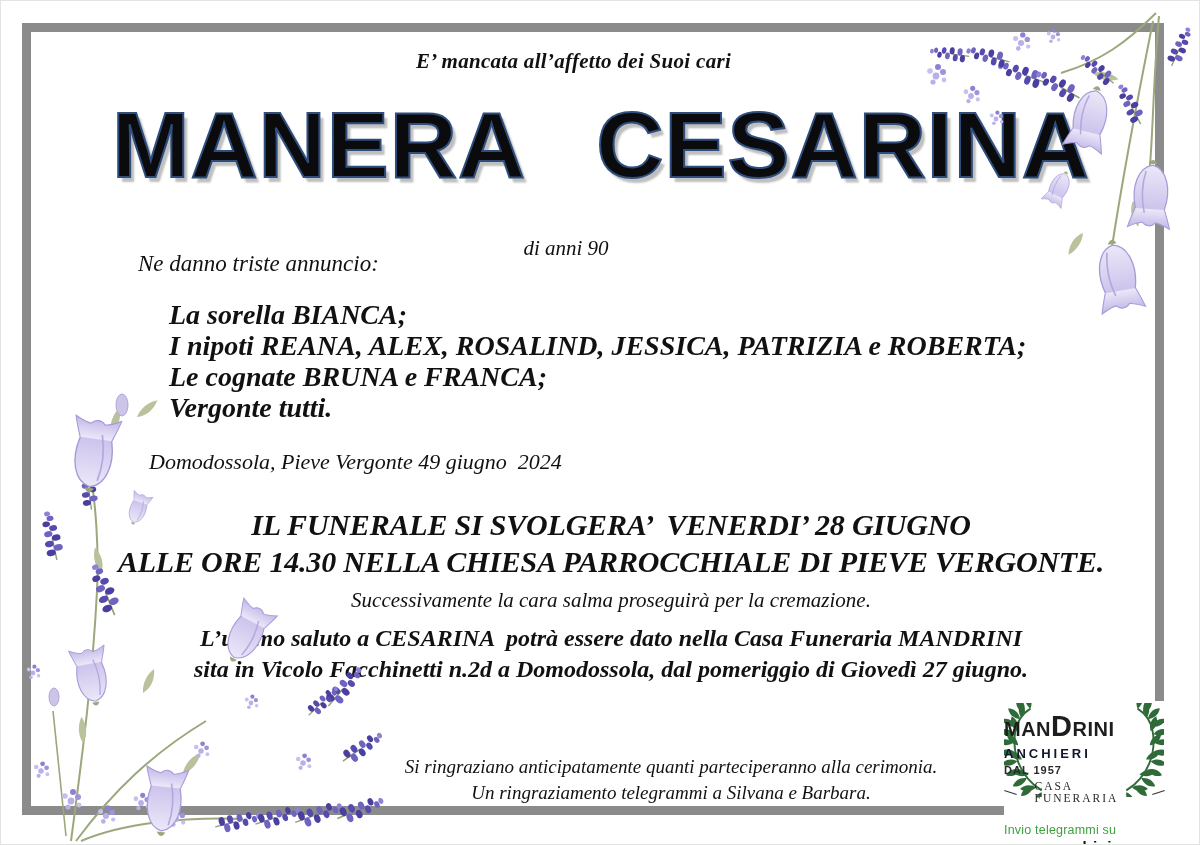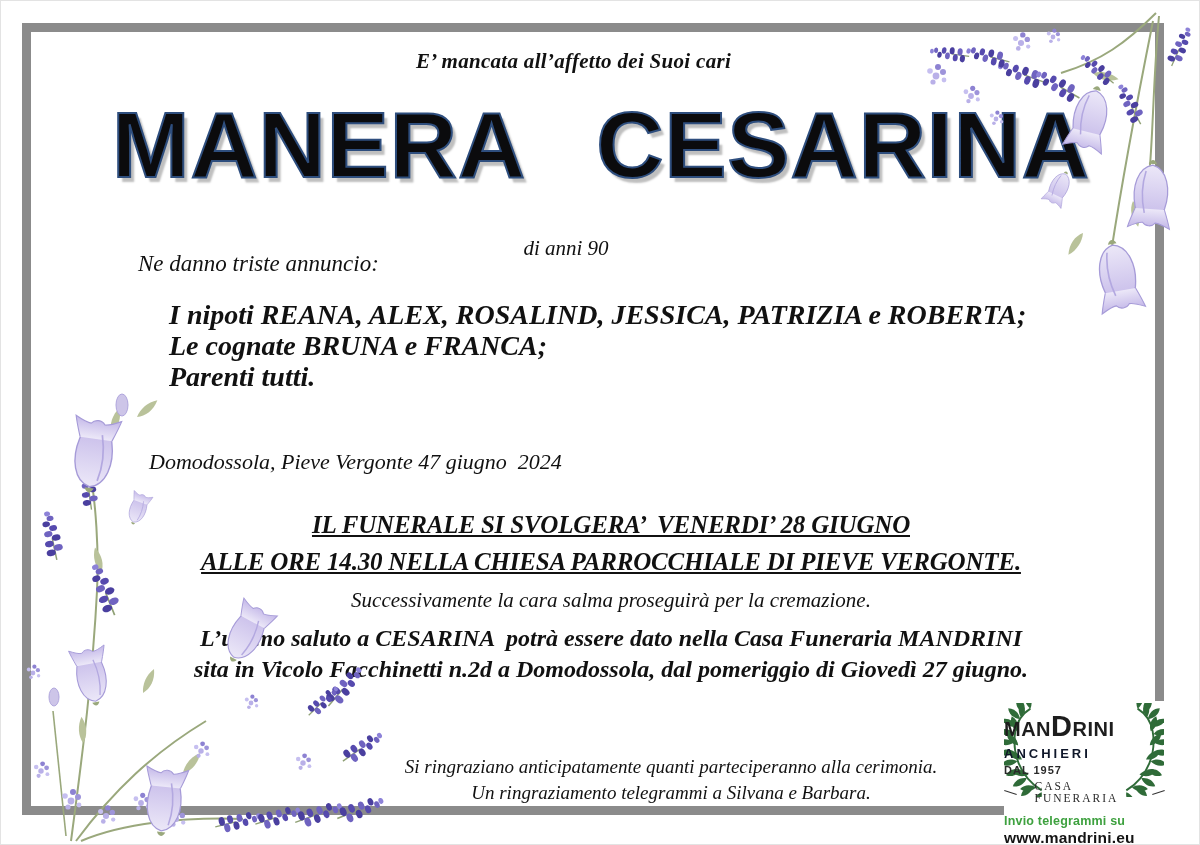--- a/index.html
+++ b/index.html
@@ -22,21 +22,21 @@
     left:0;top:98px;width:1200px;
     font-family:"Liberation Sans", sans-serif;font-weight:900;
     font-size:93px;line-height:1.0;letter-spacing:1px;word-spacing:10px;
     color:#0b0b0d;-webkit-text-stroke:2px #2e4e7e;
     text-shadow:4px 5px 2px #bfbfbf;
   }
   .age{left:0;top:218px;width:1130px;font-size:21px;font-style:italic;margin-top:17px;}
   .notice{left:137px;top:250px;font-size:23px;font-style:italic;}
   .mourners{left:168px;top:298px;font-size:28px;line-height:31px;font-weight:bold;font-style:italic;}
   .placedate{left:148px;top:448px;font-size:22px;font-style:italic;}
-  .funeral{left:30px;top:505px;width:1160px;font-size:25px;line-height:37px;font-weight:bold;font-style:italic;letter-spacing:-0.2px;text-decoration:underline;}
+  .funeral{left:30px;top:505px;width:1160px;font-size:30px;line-height:37px;font-weight:bold;font-style:italic;letter-spacing:-0.2px;}
   .cremation{left:30px;top:587px;width:1160px;font-size:21px;font-style:italic;}
   .farewell{left:30px;top:622px;width:1160px;font-size:24px;line-height:31px;font-weight:bold;font-style:italic;}
   .thanks{left:130px;top:753px;width:1080px;font-size:19px;line-height:26px;font-style:italic;}
 
   .deco{position:absolute;pointer-events:none;}
   .deco-tr{left:900px;top:0;width:300px;height:340px;}
   .deco-bl{left:0;top:370px;width:430px;height:475px;}
 
   .logo{
     position:absolute;left:1003px;top:700px;width:160px;height:122px;
@@ -46,42 +46,43 @@
   .logo .ltext{position:relative;z-index:2;}
   .brand{margin-top:12px;line-height:26px;color:#1d1d1d;font-weight:bold;}
   .brand .bp{font-size:20px;letter-spacing:.5px;vertical-align:baseline;}
   .brand .bd{font-size:29px;letter-spacing:.5px;vertical-align:baseline;}
   .family{font-size:13px;font-weight:bold;letter-spacing:3px;color:#0f172a;margin-top:2px;}
   .since{font-size:11px;font-weight:bold;letter-spacing:1px;color:#2a2a2a;margin-top:3px;}
   .descriptor{font-family:"Liberation Serif", serif;font-size:11.5px;letter-spacing:2px;color:#2a2a2a;margin-top:4px;display:flex;align-items:center;justify-content:center;gap:18px;}
   .descriptor .dash{display:inline-block;width:16px;border-top:1.4px solid #333;}
   .descriptor .dash.l{transform:rotate(18deg);}
   .descriptor .dash.r{transform:rotate(-18deg);}
-  .telegram{font-size:12.5px;color:#3ea13f;font-weight:bold;margin-top:10px;letter-spacing:.2px;}
+  .telegram{font-size:12.5px;color:#3ea13f;font-weight:normal;margin-top:19px;letter-spacing:.2px;}
   .website{font-size:15.5px;color:#141414;font-weight:bold;letter-spacing:.2px;margin-top:1px;}
 </style>
 </head>
 <body>
 
 <div class="canvas">
 
   <div class="frame"></div>
 
   <div class="t-center intro">E’ mancata all’affetto dei Suoi cari</div>
   <div class="t-center title pre">MANERA  CESARINA</div>
   <div class="t-center age">di anni 90</div>
   <div class="t-left notice">Ne danno triste annuncio:</div>
 
   <div class="t-left mourners">
+    <div>La sorella BIANCA;</div>
     <div>I nipoti REANA, ALEX, ROSALIND, JESSICA, PATRIZIA e ROBERTA;</div>
     <div>Le cognate BRUNA e FRANCA;</div>
-    <div>Parenti tutti.</div>
-  </div>
-
-  <div class="t-left placedate pre">Domodossola, Pieve Vergonte 47 giugno  2024</div>
+    <div>Vergonte tutti.</div>
+  </div>
+
+  <div class="t-left placedate pre">Domodossola, Pieve Vergonte 49 giugno  2024</div>
 
   <div class="t-center funeral">
     <div class="pre">IL FUNERALE SI SVOLGERA’  VENERDI’ 28 GIUGNO</div>
     <div class="pre">ALLE ORE 14.30 NELLA CHIESA PARROCCHIALE DI PIEVE VERGONTE.</div>
   </div>
 
   <div class="t-center cremation">Successivamente la cara salma proseguirà per la cremazione.</div>
 
   <div class="t-center farewell">
     <div class="pre">L’ultimo saluto a CESARINA  potrà essere dato nella Casa Funeraria MANDRINI</div>

